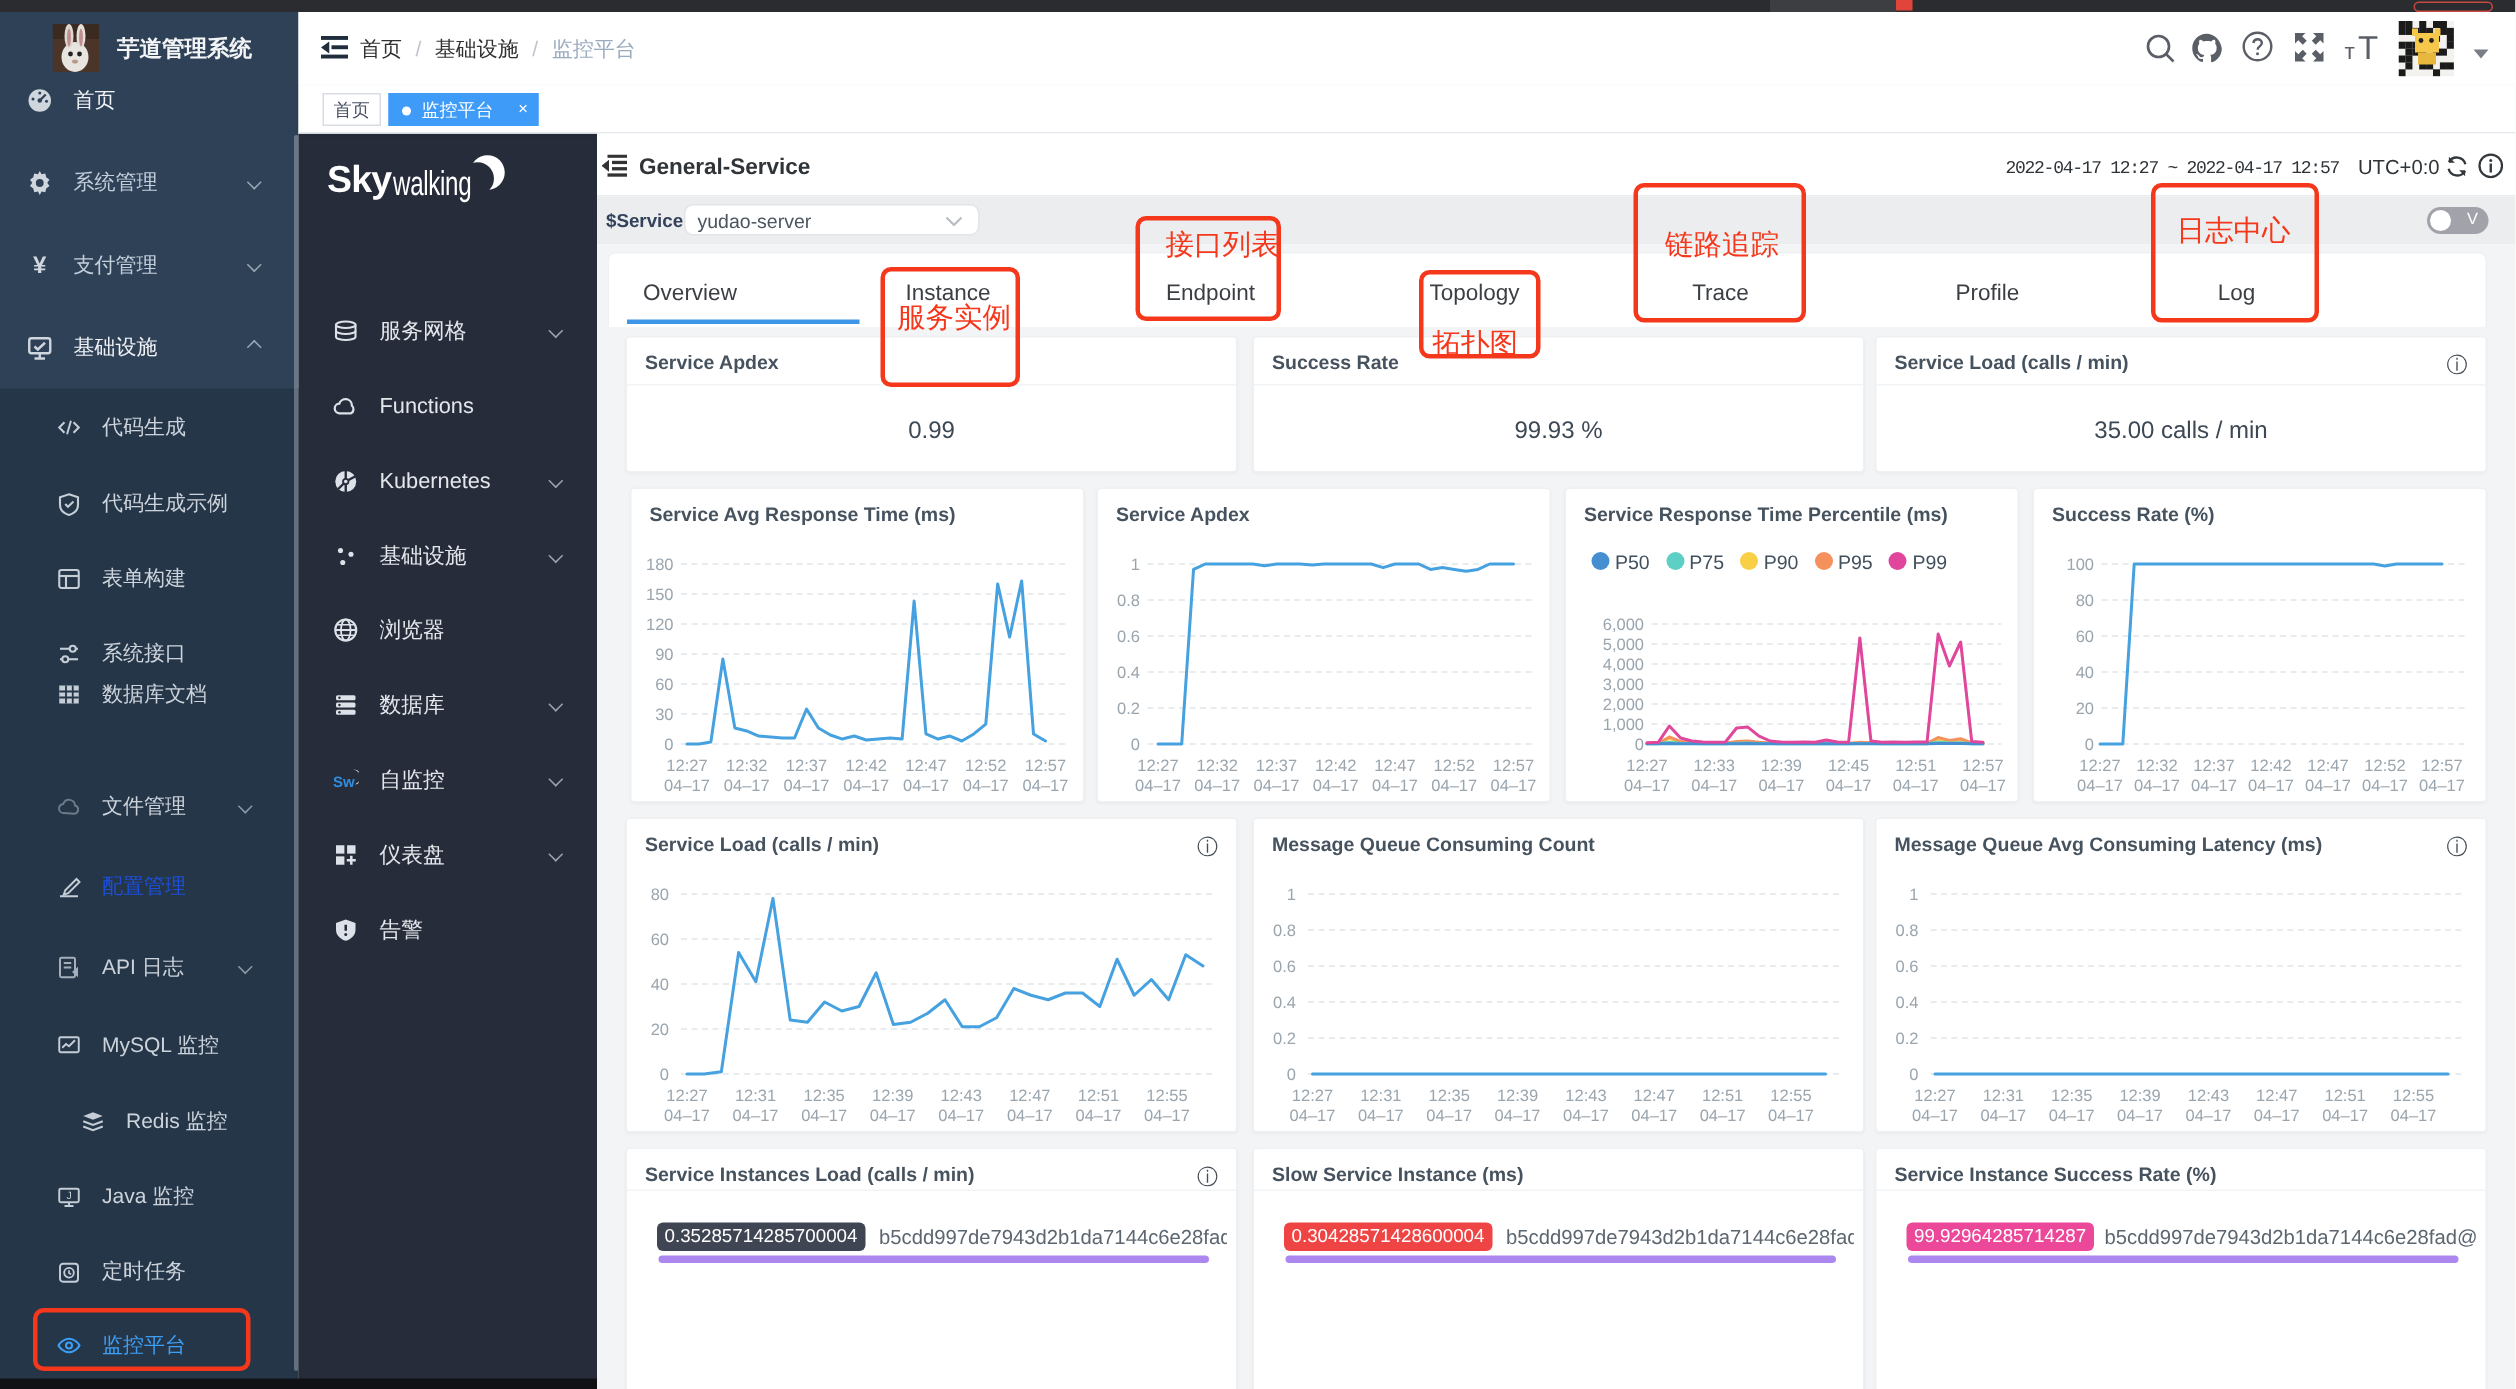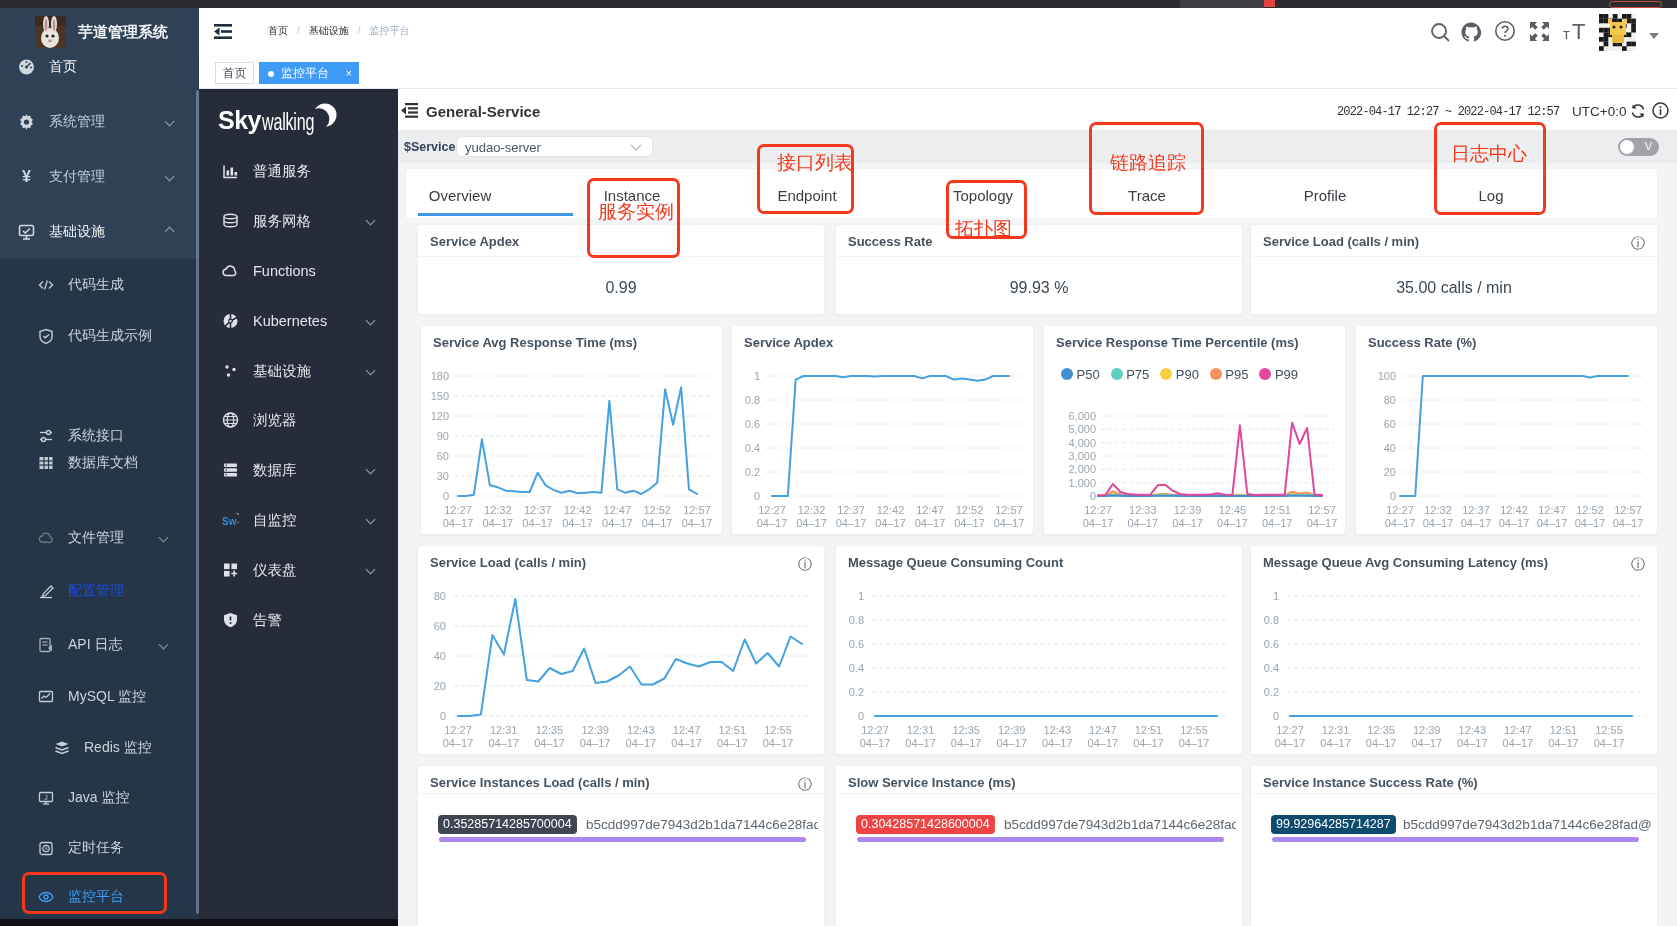--- a/index.html
+++ b/index.html
@@ -87,20 +87,28 @@
       </svg>
       <div class="t" style="color:#ccd3db">代码生成</div>
     </div>
 <div class="mi2" style="left:0;top:311px">
       <svg width="16" height="16" style="position:absolute;left:38px;top:17px;opacity:1">
         <path d="M8 1.5l6 2v5c0 3.5-2.7 5.8-6 6.8-3.3-1-6-3.3-6-6.8v-5z" fill="none" stroke="#c5cdd6" stroke-width="1.4"></path>
         <path d="M5.5 8l1.8 1.8L11 6.4" fill="none" stroke="#c5cdd6" stroke-width="1.4"></path>
       </svg>
       <div class="t" style="color:#ccd3db">代码生成示例</div>
     </div>
+<div class="mi2" style="left:0;top:361px">
+      <svg width="16" height="16" style="position:absolute;left:38px;top:17px;opacity:1">
+        <rect x="1.5" y="2" width="13" height="12" rx="1.5" fill="none" stroke="#c5cdd6" stroke-width="1.4"></rect>
+        <line x1="1.5" y1="6" x2="14.5" y2="6" stroke="#c5cdd6" stroke-width="1.4"></line>
+        <line x1="6" y1="6" x2="6" y2="14" stroke="#c5cdd6" stroke-width="1.4"></line>
+      </svg>
+      <div class="t" style="color:#ccd3db">表单构建</div>
+    </div>
 <div class="mi2" style="left:0;top:411px">
       <svg width="16" height="16" style="position:absolute;left:38px;top:17px;opacity:1">
         <line x1="2" y1="4.5" x2="14" y2="4.5" stroke="#c5cdd6" stroke-width="1.4"></line>
         <line x1="2" y1="11.5" x2="14" y2="11.5" stroke="#c5cdd6" stroke-width="1.4"></line>
         <circle cx="10.5" cy="4.5" r="2" fill="#253648" stroke="#c5cdd6" stroke-width="1.4"></circle>
         <circle cx="5.5" cy="11.5" r="2" fill="#253648" stroke="#c5cdd6" stroke-width="1.4"></circle>
       </svg>
       <div class="t" style="color:#ccd3db">系统接口</div>
     </div>
 <div class="mi2" style="left:0;top:438px">
@@ -185,29 +193,20 @@
 <svg width="34" height="34" style="position:absolute;left:90px;top:1px">
         <defs>
           <mask id="cm">
             <rect width="34" height="34" fill="#fff"></rect>
             <circle cx="10.5" cy="18" r="10.8" fill="#000"></circle>
           </mask>
         </defs>
         <circle cx="17" cy="14" r="11.5" fill="#fff" mask="url(#cm)"></circle>
       </svg>
 </div>
-<div class="smi" style="left:199px;top:146px">
-      <svg width="17" height="17">
-        <path d="M2 3v12h13" fill="none" stroke="#dde1e8" stroke-width="1.5"></path>
-        <rect x="4.5" y="8" width="2.6" height="5" fill="#dde1e8"></rect>
-        <rect x="8.5" y="5" width="2.6" height="8" fill="#dde1e8"></rect>
-        <rect x="12.5" y="9.5" width="2.6" height="3.5" fill="#dde1e8"></rect>
-      </svg>
-      <div class="t">普通服务</div>
-    </div>
 <div class="smi" style="left:199px;top:196px">
       <svg width="17" height="17">
         <ellipse cx="8.5" cy="4" rx="6.5" ry="2.2" fill="none" stroke="#dde1e8" stroke-width="1.4"></ellipse>
         <path d="M2 4v4c0 1.2 2.9 2.2 6.5 2.2S15 9.2 15 8V4" fill="none" stroke="#dde1e8" stroke-width="1.4"></path>
         <path d="M2 8v4c0 1.2 2.9 2.2 6.5 2.2S15 13.2 15 12V8" fill="none" stroke="#dde1e8" stroke-width="1.4"></path>
       </svg>
       <div class="t">服务网格</div>
       <div style="position:absolute;left:168px;top:21px;width:7px;height:7px;border-right:1.5px solid #9aa3b2;border-bottom:1.5px solid #9aa3b2;transform:rotate(45deg)"></div>
     </div>
 <div class="smi" style="left:199px;top:246px">
@@ -283,21 +282,21 @@
       </svg>
       <div class="t">告警</div>
     </div>
 <div class="abs" style="left:199px;top:8px;width:1478px;height:49px;background:#fff"></div>
 <svg width="18" height="16" style="position:absolute;left:214px;top:24px">
 <rect x="0" y="0" width="18" height="2.6" fill="#1f2d3d"></rect>
 <rect x="7" y="6.2" width="11" height="2.6" fill="#1f2d3d"></rect>
 <rect x="0" y="12.4" width="18" height="2.6" fill="#1f2d3d"></rect>
 <path d="M5.5 3.6v8l-5.5-4z" fill="#1f2d3d"></path>
     </svg>
-<div class="abs" style="left:268px;top:24px;font-size:10px;color:#303133">
+<div class="abs" style="left:240px;top:24px;font-size:14px;color:#303133">
 首页<span style="color:#c0c4cc;margin:0 9px">/</span>基础设施<span style="color:#c0c4cc;margin:0 9px">/</span><span style="color:#9aaabf">监控平台</span></div>
 <svg width="250" height="40" style="position:absolute;left:1425px;top:13px">
 <g stroke="#5a5e66" fill="none" stroke-width="1.8">
 <circle cx="14" cy="18" r="7"></circle>
         <line x1="19" y1="23" x2="24" y2="28"></line>
       </g>
 <g transform="translate(36,9)">
         <path d="M10 .5C4.7.5.5 4.8.5 10.2c0 4.3 2.7 7.9 6.5 9.2.5.1.65-.2.65-.5v-1.7c-2.6.6-3.2-1.1-3.2-1.1-.4-1.1-1-1.4-1-1.4-.9-.6.1-.6.1-.6 1 .1 1.5 1 1.5 1 .9 1.5 2.3 1.1 2.9.8.1-.6.35-1.1.6-1.3-2.1-.25-4.3-1.1-4.3-4.8 0-1.1.4-1.9 1-2.6-.1-.25-.45-1.3.1-2.6 0 0 .8-.25 2.7 1 .8-.2 1.6-.3 2.45-.3s1.65.1 2.45.3c1.9-1.3 2.7-1 2.7-1 .55 1.3.2 2.35.1 2.6.6.7 1 1.5 1 2.6 0 3.7-2.2 4.5-4.35 4.75.35.3.65.9.65 1.8v2.7c0 .3.15.6.65.5 3.8-1.3 6.5-4.9 6.5-9.2C19.5 4.8 15.3.5 10 .5z" fill="#5a5e66"></path>
       </g>
 <g transform="translate(70,8)" stroke="#5a5e66" fill="none" stroke-width="1.6">
@@ -676,21 +675,21 @@
 <div class="card" style="left:835px;top:765px;width:408px;height:161px;border-bottom:none;border-radius:3px 3px 0 0">
       <div class="ct">Slow Service Instance (ms)</div>
       <div class="cthr" style="top:27px"></div>
       <div style="position:absolute;left:20px;top:49px;height:19px;background:#ef4444;color:#fff;border-radius:4px;font-size:12.5px;line-height:19px;padding:0 5px">0.30428571428600004</div>
       <div style="position:absolute;left:168px;top:51px;right:6px;font-size:13.5px;color:#5c6670;white-space:nowrap;overflow:hidden">b5cdd997de7943d2b1da7144c6e28fad@192</div>
       <div style="position:absolute;left:21px;top:71px;width:367px;height:4.5px;background:#ab87ef;border-radius:3px"></div>
     </div>
 <div class="card" style="left:1250px;top:765px;width:408px;height:161px;border-bottom:none;border-radius:3px 3px 0 0">
       <div class="ct">Service Instance Success Rate (%)</div>
       <div class="cthr" style="top:27px"></div>
-      <div style="position:absolute;left:20px;top:49px;height:19px;background:#0c4a6e;color:#fff;border-radius:4px;font-size:12.5px;line-height:19px;padding:0 5px">99.92964285714287</div>
+      <div style="position:absolute;left:20px;top:49px;height:19px;background:#ec4899;color:#fff;border-radius:4px;font-size:12.5px;line-height:19px;padding:0 5px">99.92964285714287</div>
       <div style="position:absolute;left:152px;top:51px;right:6px;font-size:13.5px;color:#5c6670;white-space:nowrap;overflow:hidden">b5cdd997de7943d2b1da7144c6e28fad@192</div>
       <div style="position:absolute;left:21px;top:71px;width:367px;height:4.5px;background:#ab87ef;border-radius:3px"></div>
     </div>
 <div class="redbox" style="left:22px;top:872px;width:145px;height:42px"></div>
 <div class="redbox" style="left:587px;top:178px;width:93px;height:80px"></div>
 <div class="redbox" style="left:757px;top:144px;width:97px;height:70px"></div>
 <div class="redbox" style="left:946px;top:180px;width:81px;height:59px"></div>
 <div class="redbox" style="left:1089px;top:122px;width:115px;height:93px"></div>
 <div class="redbox" style="left:1434px;top:122px;width:112px;height:93px"></div>
 <div class="redtx" style="left:598px;top:199px">服务实例</div>

